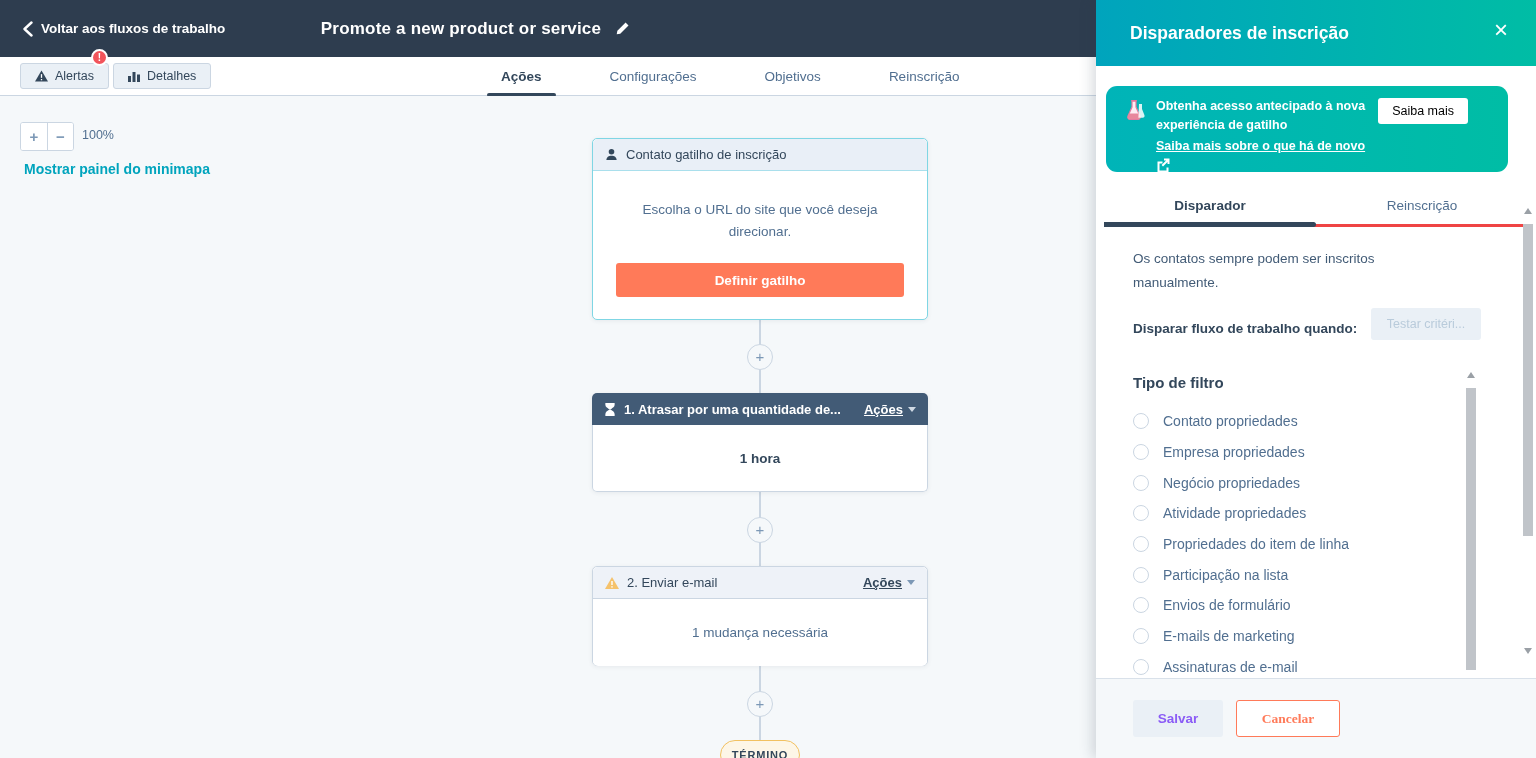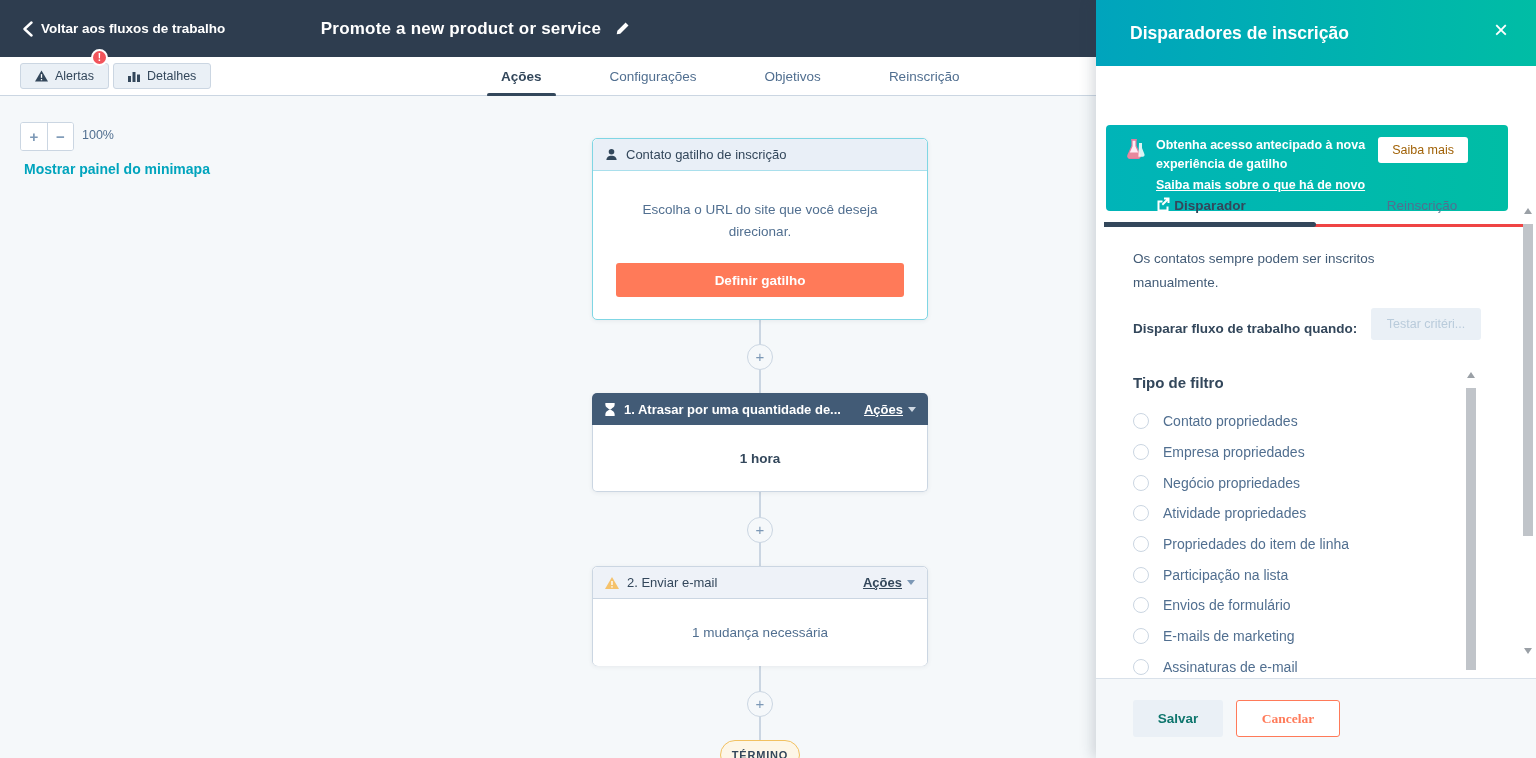--- a/index.html
+++ b/index.html
@@ -88,29 +88,29 @@
 
   
   .panel { position:absolute; left:1096px; top:0; width:440px; height:758px; background:#fff;
            box-shadow:-4px 0 12px rgba(45,62,80,.18); }
   .panel-head { position:absolute; left:0; top:0; width:440px; height:66px;
                 background:linear-gradient(90deg,#00a4bd,#00bda5); display:flex; align-items:center; }
   .panel-title { margin-left:34px; color:#fff; font-weight:bold; font-size:17.5px; }
   .close-x { position:absolute; right:22px; top:18px; width:26px; height:26px; color:#fff; font-size:24px;
              line-height:24px; text-align:center; cursor:pointer; font-weight:300; }
 
-  .banner { position:absolute; left:10px; top:86px; width:402px; height:86px; border-radius:4px;
-            background:linear-gradient(90deg,#00b4b8,#00bda5); color:#fff; padding:11px 20px 10px 50px;margin-top:39px; }
+  .banner { position:absolute; left:10px; top:86px; width:402px; height:86px; border-radius:11px;
+            background:linear-gradient(90deg,#00b4b8,#00bda5); color:#fff; padding:11px 20px 10px 50px; }
   .banner-flask { position:absolute; left:16px; top:12px; width:26px; height:26px; }
   .banner-heading { font-weight:bold; font-size:12.5px; line-height:1.55; width:215px; }
   .banner-link { display:inline-block; margin-top:2px; font-weight:bold; font-size:12.5px; color:#fff;
                  text-decoration:underline; cursor:pointer; }
   .ext-icon { display:block; margin-top:3px; cursor:pointer; }
   .saiba-btn { position:absolute; right:40px; top:12px; height:26px; padding:0 14px; background:#fff;
-               border:none; border-radius:3px; color:#a16207; font-size:12.5px; cursor:pointer;
+               border:none; border-radius:3px; color:#000000; font-size:12.5px; cursor:pointer;
                font-family:"Liberation Sans",sans-serif; }
 
   .panel-tabs { position:absolute; left:8px; top:190px; width:424px; height:37px; border-bottom:3px solid #ef4444;
                 display:flex; }
   .panel-tab { width:50%; text-align:center; font-size:13.5px; color:#516f90; padding-top:8px; cursor:pointer;
                position:relative; }
   .panel-tab.active { color:#33475b; font-weight:bold; }
   .panel-tab.active::after { content:""; position:absolute; left:0; right:0; bottom:-3px; height:5px;
                              background:#33475b; border-radius:0 3px 3px 0; }
 
@@ -137,21 +137,21 @@
   .outer-scroll .arrow-up { margin:4px auto 0; width:0; height:0; border-left:4px solid transparent;
                             border-right:4px solid transparent; border-bottom:6px solid #9aa0a6; }
   .outer-scroll .thumb { position:absolute; left:1px; top:20px; width:10px; height:312px; background:#c0c4c9; }
   .outer-scroll .arrow-down { position:absolute; bottom:0; left:2px; width:0; height:0;
                               border-left:4px solid transparent; border-right:4px solid transparent;
                               border-top:6px solid #9aa0a6; }
 
   .panel-footer { position:absolute; left:0; bottom:0; width:440px; height:80px; background:#f5f8fa;
                   border-top:1px solid #d9e1ea; }
   .save-btn { position:absolute; left:37px; top:21px; width:90px; height:37px; background:#eaf0f6; border:none;
-              border-radius:3px; color:#0f766e; font-weight:bold; font-size:13.5px; cursor:default;
+              border-radius:3px; color:#8b5cf6; font-weight:bold; font-size:13.5px; cursor:default;
               font-family:"Liberation Sans",sans-serif; }
   .cancel-btn { position:absolute; left:140px; top:21px; width:104px; height:37px; background:#fff;
                 border:1px solid #ff7a59; border-radius:3px; color:#ff7a59; font-weight:bold; font-size:13.5px;
                 cursor:pointer; font-family:Liberation Serif, serif; }
 </style>
 </head>
 <body>
 
 <div id="app">
 

